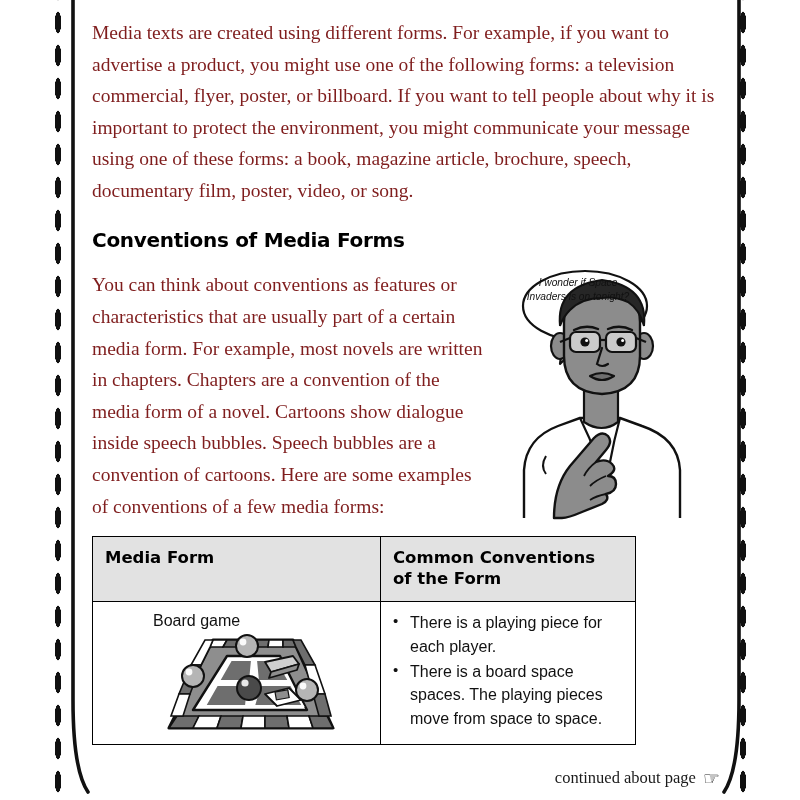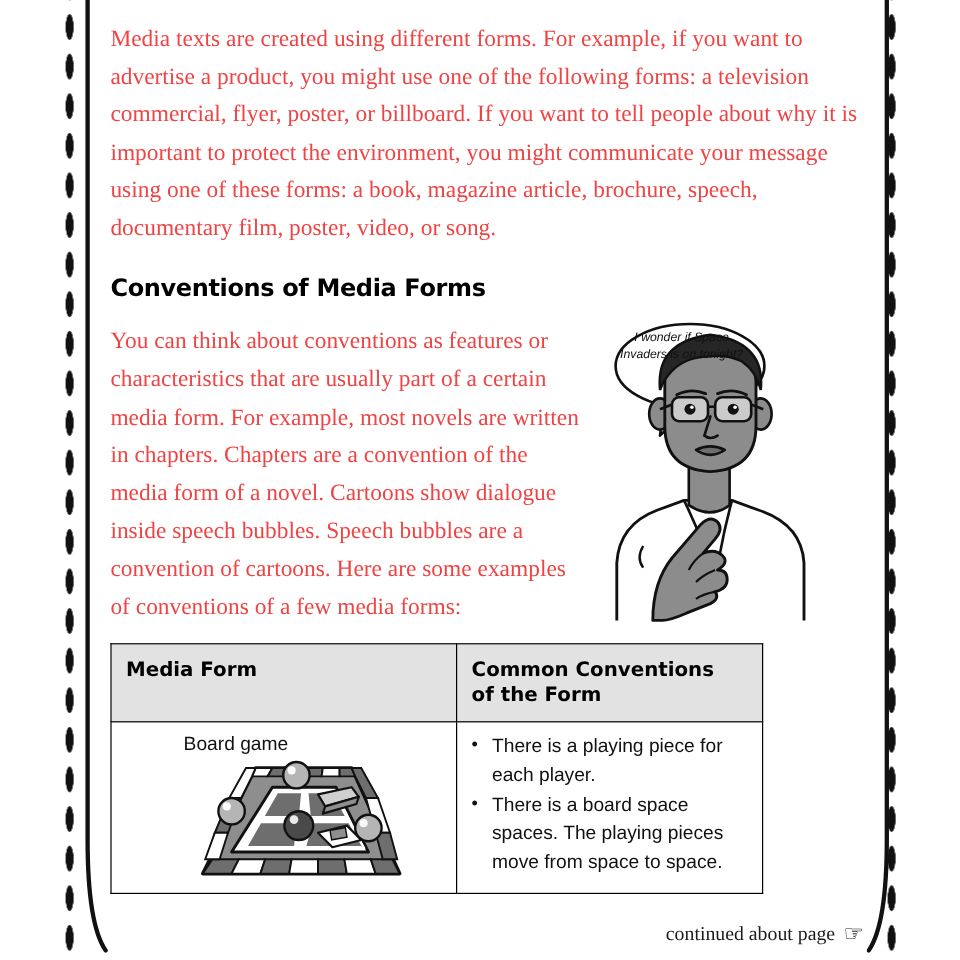--- a/index.html
+++ b/index.html
@@ -32,36 +32,37 @@
   .page {
     position:absolute;
     left:92px; top:0; width:628px; height:800px;
   }
 
   p.body-text {
     font-size:19.5px;
     line-height:1.62;
     margin-top:17px;
     text-align:left;
-    color:#ef4444;
+    color:#7f1d1d;
   }
 
   h2.section-heading {
     font-family:"DejaVu Sans", sans-serif;
     font-weight:700;
     font-size:20px;
     letter-spacing:-0.3px;
     color:#000;
     margin-top:22px;
   }
 
   
   .mid {
     display:flex;
-    align-items:center;
+    align-items:flex-end;
+    gap:10px;
   }
   .mid p.body-text { width:400px; flex:0 0 400px; }
   .figure {
     position:relative;
     width:218px; height:262px;
     margin-top:6px;
     font-style:italic;
   }
   .figure svg { display:block; }
   .bubble-text {

